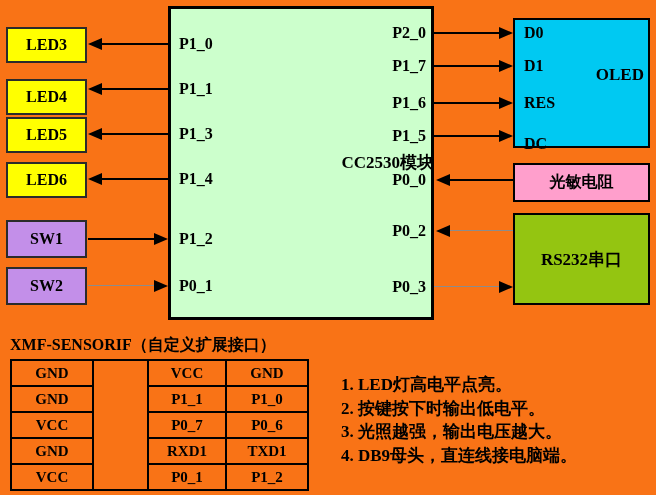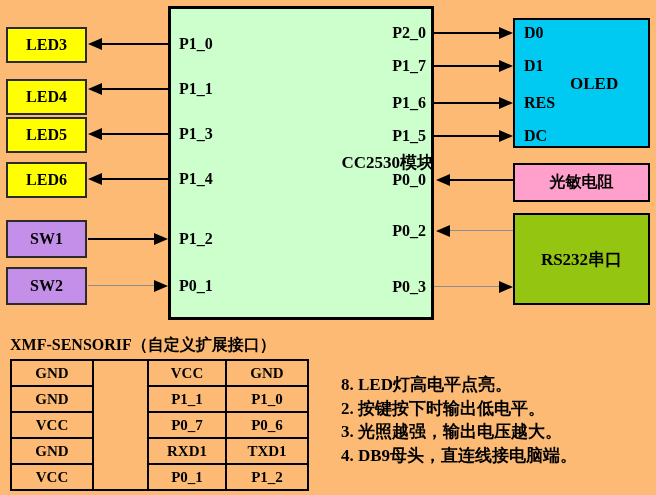--- a/index.html
+++ b/index.html
@@ -1,17 +1,17 @@
 <!DOCTYPE html>
 <html><head>
 <meta charset="utf-8">
 <style>
   html,body{margin:0;padding:0;background:#fff;}
   .canvas{
-    position:relative;width:656px;height:495px;background:#fdba74;overflow:hidden;
+    position:relative;width:656px;height:495px;background:#f97316;overflow:hidden;
     font-family:"Liberation Serif","DejaVu Serif",serif;color:#000;
   }
   .canvas *{box-sizing:border-box;}
   
   .box{position:absolute;display:flex;align-items:center;justify-content:center;
        font-weight:bold;font-size:16px;}
   .led{left:6px;width:81px;height:36px;background:#FFFF00;border:2px solid #2b2b2b;}
   .sw{left:6px;width:81px;height:38px;background:#C38FE9;border:2px solid #2b2b2b;}
   .cpu{position:absolute;left:168px;top:6px;width:266px;height:314px;
        background:#CCFFCC;border:3px solid #000;}
@@ -23,22 +23,22 @@
        background:#FF9FCC;border:2px solid #000;display:flex;align-items:center;
        justify-content:center;font-weight:bold;font-size:16px;}
   .rs232{position:absolute;left:513px;top:213px;width:137px;height:92px;
        background:#94C511;border:2px solid #000;display:flex;align-items:center;
        justify-content:center;font-weight:bold;font-size:17px;}
   
   .pin{position:absolute;height:20px;line-height:20px;font-weight:bold;font-size:16px;}
   .pin-l{left:179px;}
   .pin-r{left:356px;width:70px;text-align:right;}
   .pin-o{left:524px;}
-  .oled-name{position:absolute;left:570px;top:74px;width:74px;height:20px;
-       line-height:20px;font-weight:bold;font-size:17px;}
+  .oled-name{position:absolute;left:570px;top:65px;width:74px;height:20px;
+       line-height:20px;text-align:right;font-weight:bold;font-size:17px;}
   
   .wire{position:absolute;height:2px;background:#000;}
   .wire.gray{height:1px;background:#8c8c8c;}
   .arr-l{position:absolute;width:0;height:0;border-top:6px solid transparent;
        border-bottom:6px solid transparent;border-right:14px solid #000;}
   .arr-r{position:absolute;width:0;height:0;border-top:6px solid transparent;
        border-bottom:6px solid transparent;border-left:14px solid #000;}
   
   .tbl-title{position:absolute;left:10px;top:335px;font-weight:bold;font-size:16px;}
   table.sensor{position:absolute;left:10px;top:359px;border-collapse:collapse;}
@@ -76,21 +76,21 @@
   <div class="pin pin-r" style="top:93px">P1_6</div>
   <div class="pin pin-r" style="top:126px">P1_5</div>
   <div class="pin pin-r" style="top:170px">P0_0</div>
   <div class="pin pin-r" style="top:221px">P0_2</div>
   <div class="pin pin-r" style="top:277px">P0_3</div>
 
   <div class="oled"></div>
   <div class="pin pin-o" style="top:23px">D0</div>
   <div class="pin pin-o" style="top:56px">D1</div>
   <div class="pin pin-o" style="top:93px">RES</div>
-  <div class="pin pin-o" style="top:126px">DC</div>
+  <div class="pin pin-o" style="top:134px">DC</div>
   <div class="oled-name">OLED</div>
 
   <div class="photo">光敏电阻</div>
   <div class="rs232">RS232串口</div>
 
   <div class="arr-l" style="left:88px;top:38px"></div>
   <div class="wire" style="left:100px;top:43px;width:68px"></div>
   <div class="arr-l" style="left:88px;top:83px"></div>
   <div class="wire" style="left:100px;top:88px;width:68px"></div>
   <div class="arr-l" style="left:88px;top:128px"></div>
@@ -146,19 +146,19 @@
     </tr>
     <tr>
       <td>VCC</td>
       <td>P0_1</td>
       <td>P1_2</td>
     </tr>
   </tbody>
     </table>
 
   <div class="notes">
-    <div>8. LED灯高电平点亮。</div>
+    <div>1. LED灯高电平点亮。</div>
     <div>2. 按键按下时输出低电平。</div>
     <div>3. 光照越强，输出电压越大。</div>
     <div>4. DB9母头，直连线接电脑端。</div>
   </div>
 
 </div>
 
 </body></html>

